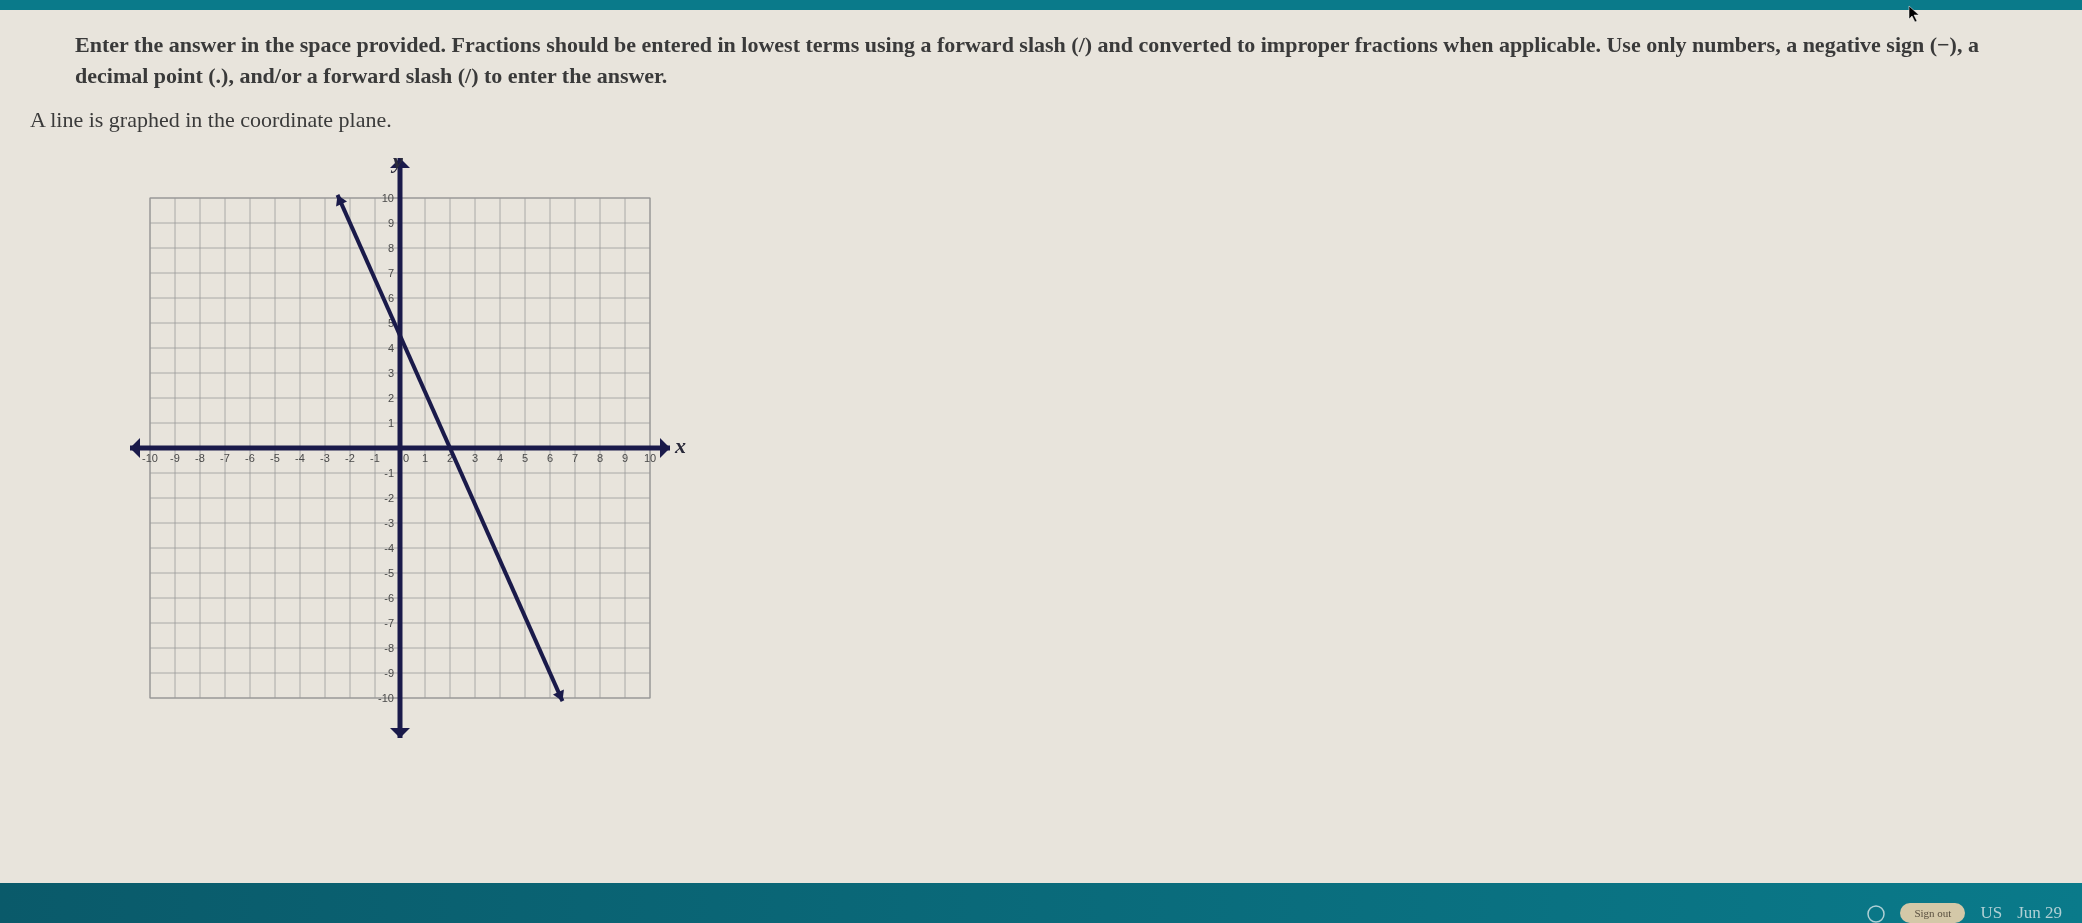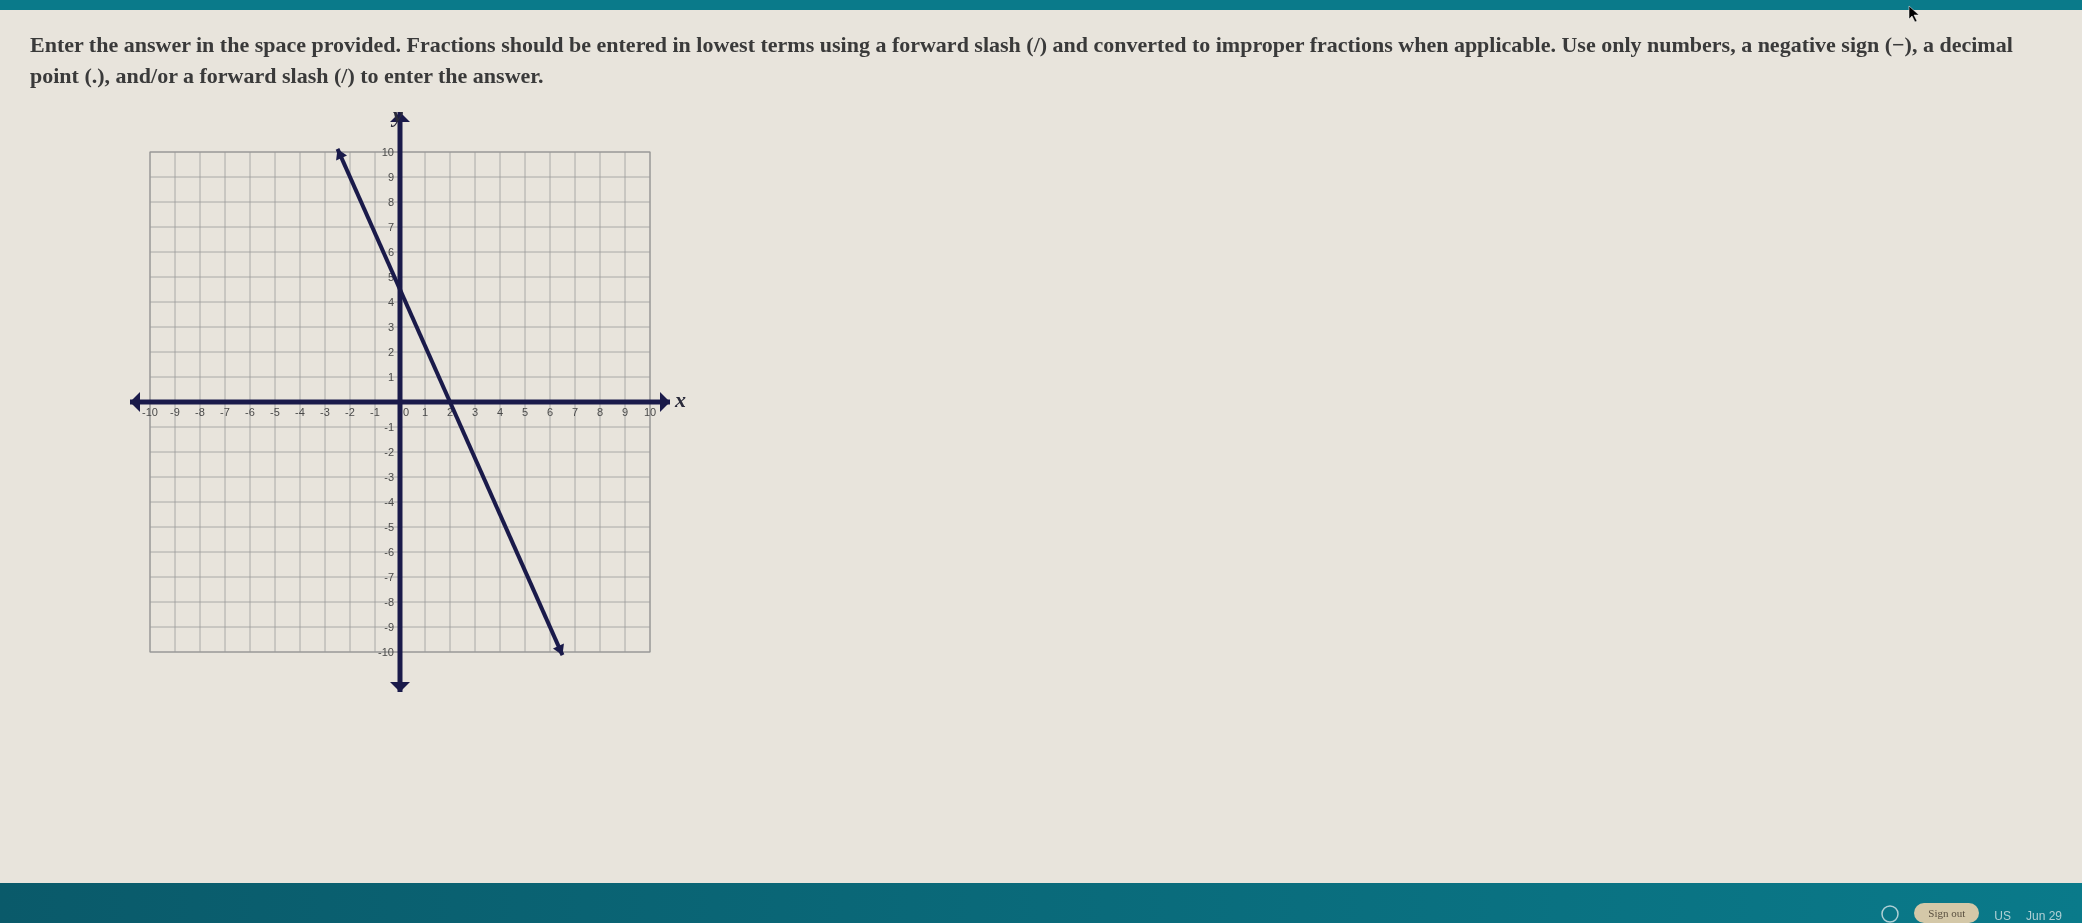--- a/index.html
+++ b/index.html
@@ -24,20 +24,21 @@
       padding: 20px 30px;
       background: #e8e4dc;
       min-height: 880px;
     }
     .instruction {
       font-size: 22px;
       color: #3a3a3a;
       font-weight: 600;
       line-height: 1.4;
       margin-bottom: 15px;
+      margin-left: 45px;
     }
     .question {
       font-size: 22px;
       color: #3a3a3a;
       font-weight: 500;
       margin-bottom: 20px;
     }
     .graph-container {
       margin-left: 100px;
       margin-top: 10px;
@@ -79,22 +80,22 @@
       height: 40px;
       background: linear-gradient(to right, #0a5a6a, #0a7a8a);
       display: flex;
       align-items: flex-end;
       justify-content: flex-end;
       padding-right: 20px;
       gap: 15px;
     }
     .taskbar-item {
       color: #b0d0d5;
-      font-size: 12px;
-      font-family: Liberation Sans, sans-serif;
+      font-size: 17px;
+      font-family: Liberation Serif, serif;
     }
     .taskbar-pill {
       background: #d4c8a8;
       border-radius: 12px;
       padding: 4px 14px;
       color: #5a5040;
       font-size: 11px;
     }
   </style>
 </head>
@@ -103,20 +104,21 @@
 <div class="top-bar"></div>
 
 <span class="cursor">
   <svg width="14" height="18" viewBox="0 0 14 18">
     <path d="M1 1 L1 14 L4 11 L7 17 L9 16 L6 10 L11 10 Z" fill="#000" stroke="#fff" stroke-width="0.5"></path>
   </svg>
 </span>
 
 <div class="content">
   <p class="instruction">Enter the answer in the space provided. Fractions should be entered in lowest terms using a forward slash (/) and converted to improper fractions when applicable. Use only numbers, a negative sign (−), a decimal point (.), and/or a forward slash (/) to enter the answer.</p>
+  <p class="question">A line is graphed in the coordinate plane.</p>
 
   <div class="graph-container">
     <span class="y-label">y</span>
     <span class="x-label">x</span>
     <svg id="graph-svg" width="560" height="590" viewBox="0 0 560 590">
         <rect x="20" y="45" width="500" height="500" fill="none" stroke="#8a8a8a" stroke-width="1"></rect>
         <line x1="20" y1="545" x2="20" y2="45" stroke="#9a9a9a" stroke-width="0.8"></line>
         <line x1="45" y1="545" x2="45" y2="45" stroke="#9a9a9a" stroke-width="0.8"></line>
         <line x1="70" y1="545" x2="70" y2="45" stroke="#9a9a9a" stroke-width="0.8"></line>
         <line x1="95" y1="545" x2="95" y2="45" stroke="#9a9a9a" stroke-width="0.8"></line>

